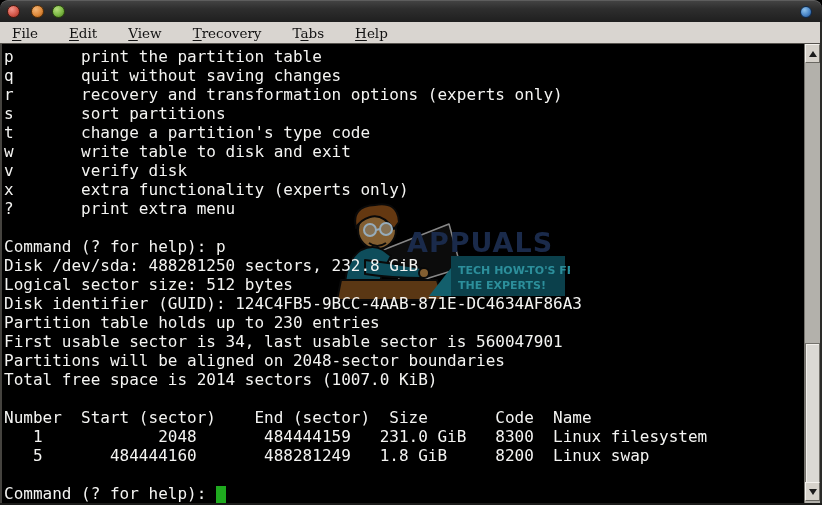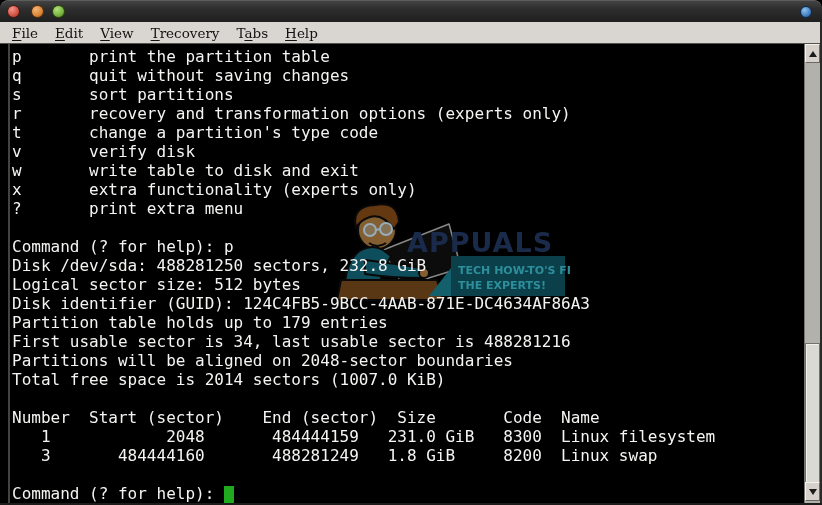--- a/index.html
+++ b/index.html
@@ -12,26 +12,26 @@
   .tb-btn{position:absolute;top:5px;width:13px;height:13px;border-radius:50%;box-sizing:border-box;cursor:default;}
   .btn-close{left:7px;background:radial-gradient(circle at 35% 30%,#f2958b,#d4584a 55%,#992d1e);border:1px solid #4d170e;}
   .btn-min{left:31px;background:radial-gradient(circle at 35% 30%,#f4b576,#dd8a3d 55%,#a85a14);border:1px solid #5c3207;}
   .btn-max{left:52px;background:radial-gradient(circle at 35% 30%,#b5dd7c,#7cb845 55%,#4d7d1f);border:1px solid #2c4a0e;}
   .btn-menu{left:800px;top:6px;width:12px;height:12px;border-radius:50%;
             background:radial-gradient(circle at 35% 30%,#8fc2ec,#4a86c8 55%,#1d4a85);border:1px solid #102b4d;
             position:absolute;box-sizing:border-box;}
   
   .menubar{position:absolute;top:22px;left:0;right:0;height:22px;background:#d9d5d0;
            border-bottom:1px solid #55524d;box-sizing:border-box;display:flex;align-items:center;
-           padding-left:12px;gap:17px;font-family:"DejaVu Serif","Liberation Serif",serif;
+           padding-left:12px;gap:31px;font-family:"DejaVu Serif","Liberation Serif",serif;
            font-size:13.5px;color:#121212;}
   .menu-item{white-space:nowrap;cursor:default;}
   .menu-item .mn{text-decoration:underline;text-underline-offset:2px;}
   
-  .terminal{position:absolute;top:44px;left:8px;width:802px;height:461px;background:#000;
+  .terminal{position:absolute;top:44px;left:0;width:802px;height:461px;background:#000;
             border-left:2px solid #45433f;box-sizing:border-box;}
   .term-text{position:absolute;top:3px;left:2px;z-index:2;font-size:16px;color:#f4f4f2;}
   .tline{height:19px;line-height:19px;white-space:pre;}
   .cursor{display:inline-block;width:10px;height:17px;background:#1faa1f;vertical-align:text-bottom;}
   
   .watermark{position:absolute;left:325px;top:198px;width:245px;height:105px;z-index:1;opacity:.95;text-align:center;}
   .wm-brand{font-family:"DejaVu Sans","Liberation Sans",sans-serif;font-weight:bold;font-size:27px;
             letter-spacing:1px;fill:#1c2d4f;}
   .wm-tag{font-family:"DejaVu Sans","Liberation Sans",sans-serif;font-weight:bold;font-size:11px;fill:#2f97a4;}
   
@@ -68,40 +68,40 @@
       <div class="menu-item"><span></span><span class="mn">T</span><span>recovery</span></div>
       <div class="menu-item"><span>T</span><span class="mn">a</span><span>bs</span></div>
       <div class="menu-item"><span></span><span class="mn">H</span><span>elp</span></div>
     </div>
 
   <div class="terminal">
     <div class="term-text" style="color: rgb(244, 244, 242);">
       <div>
           <div class="tline">p       print the partition table</div>
           <div class="tline">q       quit without saving changes</div>
+          <div class="tline">r       recovery and transformation options (experts only)</div>
           <div class="tline">s       sort partitions</div>
-          <div class="tline">r       recovery and transformation options (experts only)</div>
           <div class="tline">t       change a partition's type code</div>
+          <div class="tline">w       write table to disk and exit</div>
           <div class="tline">v       verify disk</div>
-          <div class="tline">w       write table to disk and exit</div>
           <div class="tline">x       extra functionality (experts only)</div>
           <div class="tline">?       print extra menu</div>
           <div class="tline"></div>
           <div class="tline">Command (? for help): p</div>
           <div class="tline">Disk /dev/sda: 488281250 sectors, 232.8 GiB</div>
           <div class="tline">Logical sector size: 512 bytes</div>
           <div class="tline">Disk identifier (GUID): 124C4FB5-9BCC-4AAB-871E-DC4634AF86A3</div>
-          <div class="tline">Partition table holds up to 179 entries</div>
-          <div class="tline">First usable sector is 34, last usable sector is 488281216</div>
+          <div class="tline">Partition table holds up to 230 entries</div>
+          <div class="tline">First usable sector is 34, last usable sector is 560047901</div>
           <div class="tline">Partitions will be aligned on 2048-sector boundaries</div>
           <div class="tline">Total free space is 2014 sectors (1007.0 KiB)</div>
           <div class="tline"></div>
           <div class="tline">Number  Start (sector)    End (sector)  Size       Code  Name</div>
           <div class="tline">   1            2048       484444159   231.0 GiB   8300  Linux filesystem</div>
-          <div class="tline">   3       484444160       488281249   1.8 GiB     8200  Linux swap</div>
+          <div class="tline">   5       484444160       488281249   1.8 GiB     8200  Linux swap</div>
           <div class="tline"></div>
         </div>
       <div class="tline"><span>Command (? for help): </span><span class="cursor" style="background: rgb(31, 170, 31);"></span></div>
     </div>
   </div>
 
   <div class="watermark">
     <svg viewBox="0 0 245 105" width="245" height="105">
       <g stroke="#0a0a0a" stroke-width="2" stroke-linejoin="round">
         <polygon points="58,52 124,26 136,70 78,88" fill="#0d0d0d" stroke="#8f8f8f" stroke-width="1.5"></polygon>

